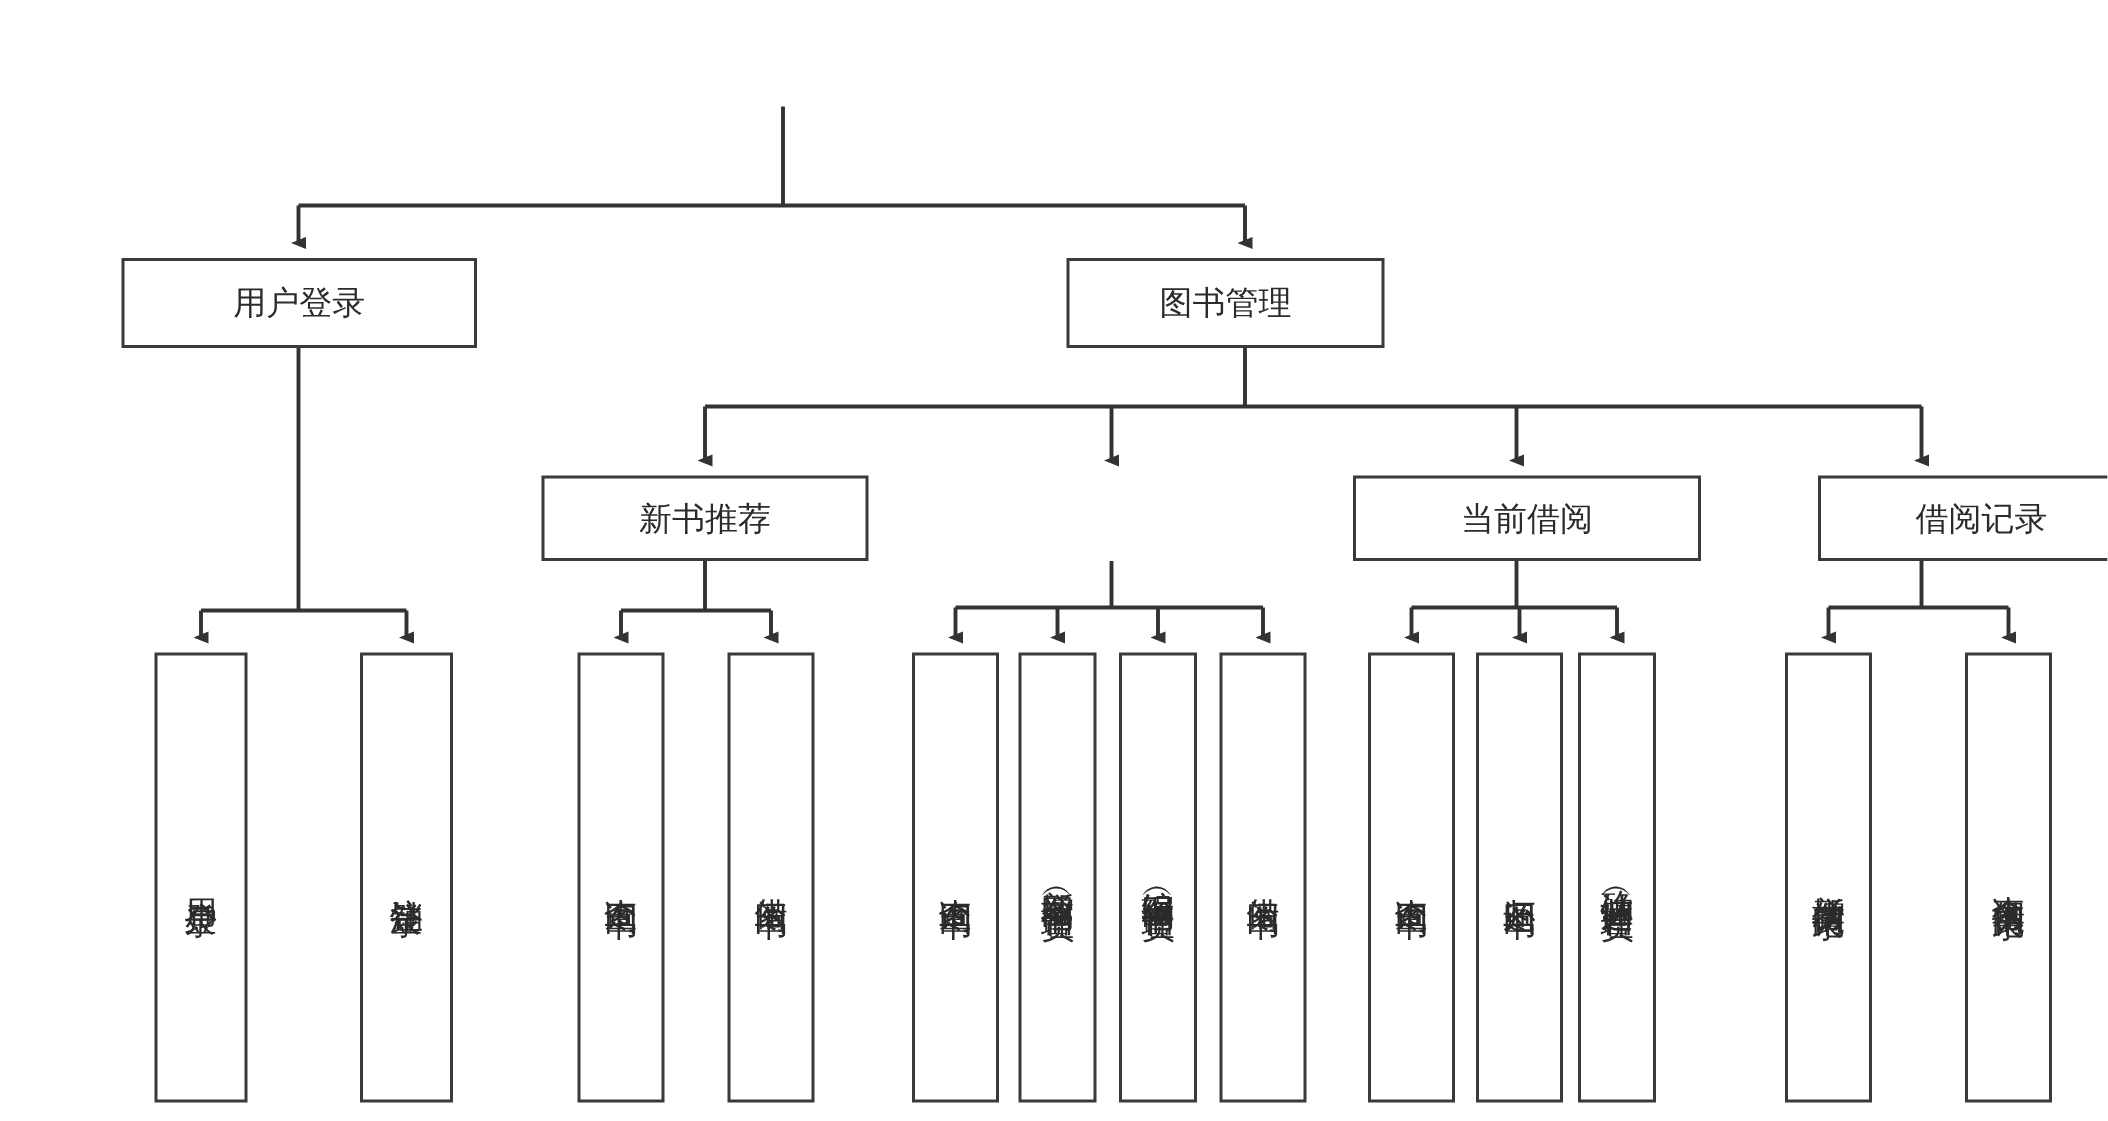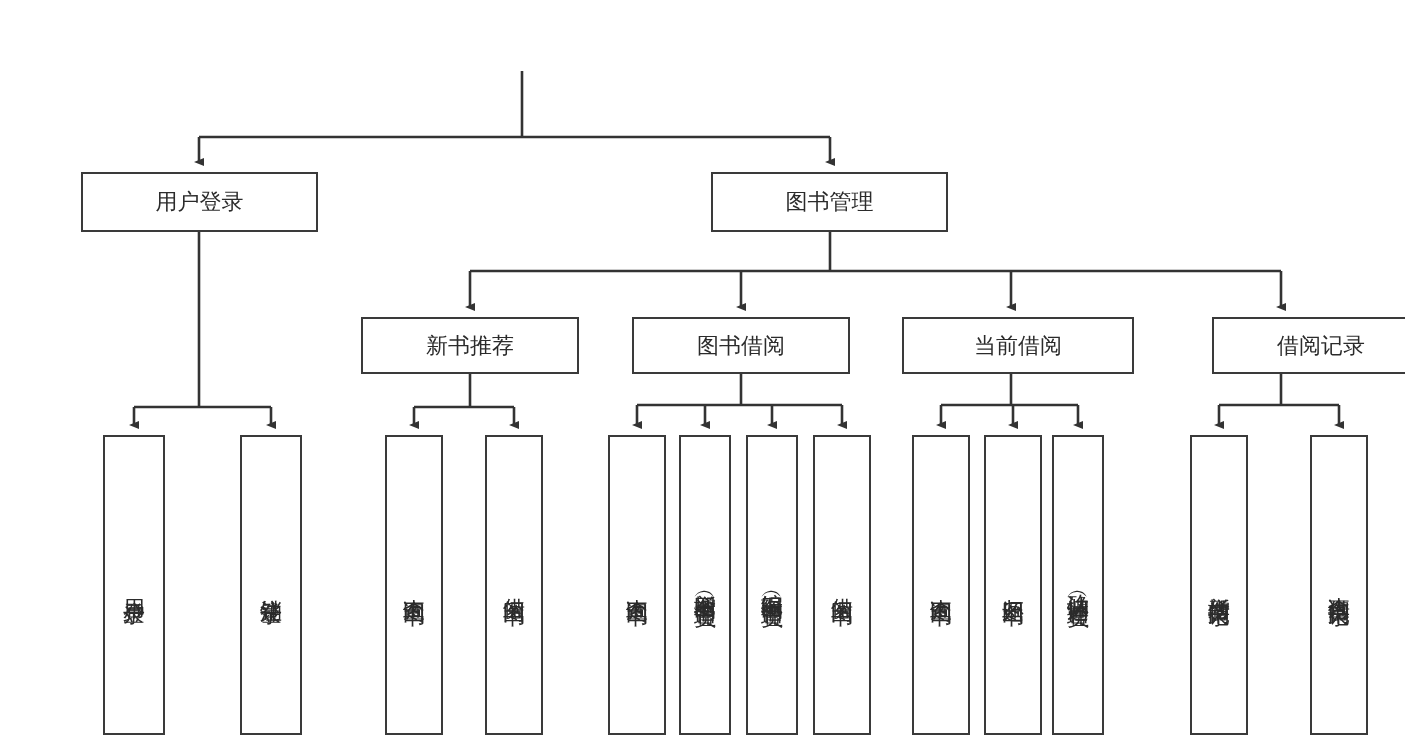--- a/index.html
+++ b/index.html
@@ -120,29 +120,26 @@
       <path d="M1219,405 L1339,405"></path>
       <path d="M1219,405 L1219,425" marker-end="url(#arrow)"></path>
       <path d="M1339,405 L1339,425" marker-end="url(#arrow)"></path>
     </g>
   </svg>
 
 
   <div class="node horiz" style="left:81px; top:172px; width:237px; height:60px;">
     <span class="lbl">用户登录</span>
   </div>
-  <div class="node horiz" style="left:711px; top:172px; width:237px; height:60px;">
+  <div class="node horiz" style="left:711px; top:172px; width:212px; height:60px;">
     <span class="lbl">图书管理</span>
   </div>
 
   <div class="node horiz" style="left:361px; top:317px; width:218px; height:57px;">
     <span class="lbl">新书推荐</span>
-  </div>
-  <div class="node horiz" style="left:632px; top:317px; width:218px; height:57px;">
-    <span class="lbl">图书借阅</span>
   </div>
   <div class="node horiz" style="left:902px; top:317px; width:232px; height:57px;">
     <span class="lbl">当前借阅</span>
   </div>
   <div class="node horiz" style="left:1212px; top:317px; width:218px; height:57px;">
     <span class="lbl">借阅记录</span>
   </div>
 
   <div class="node vert" style="left:103px; top:435px; width:62px; height:300px;">
     <span class="lbl">用户登录</span>

